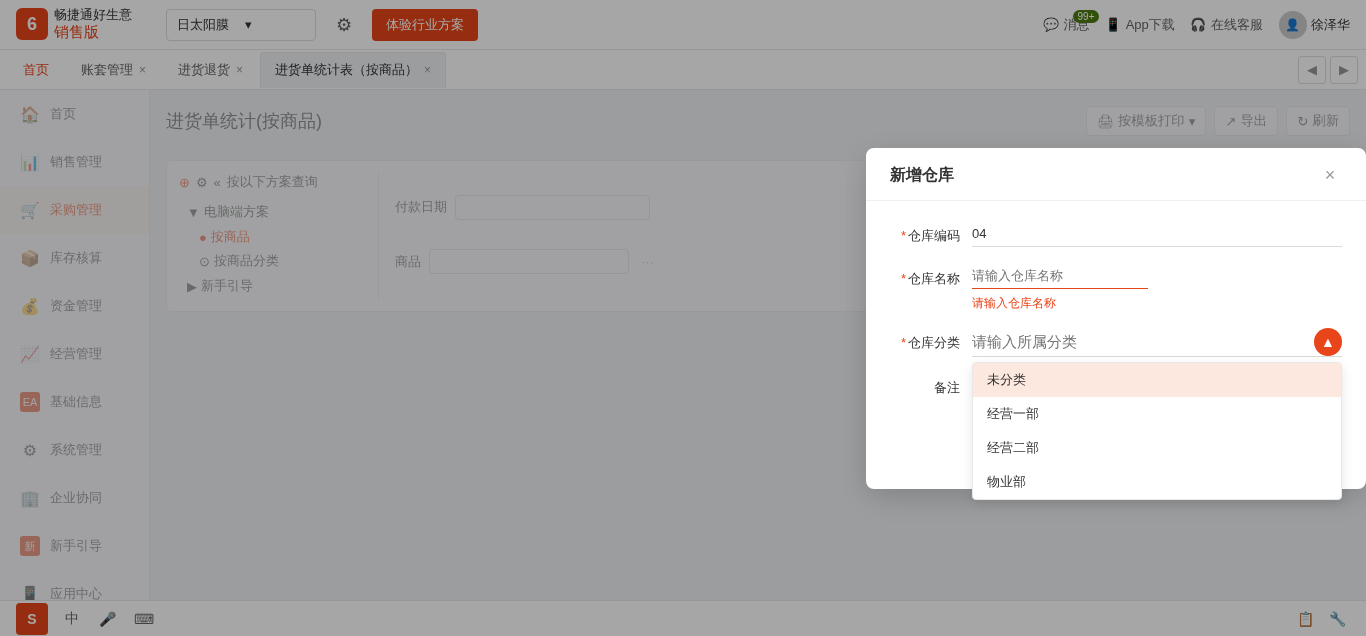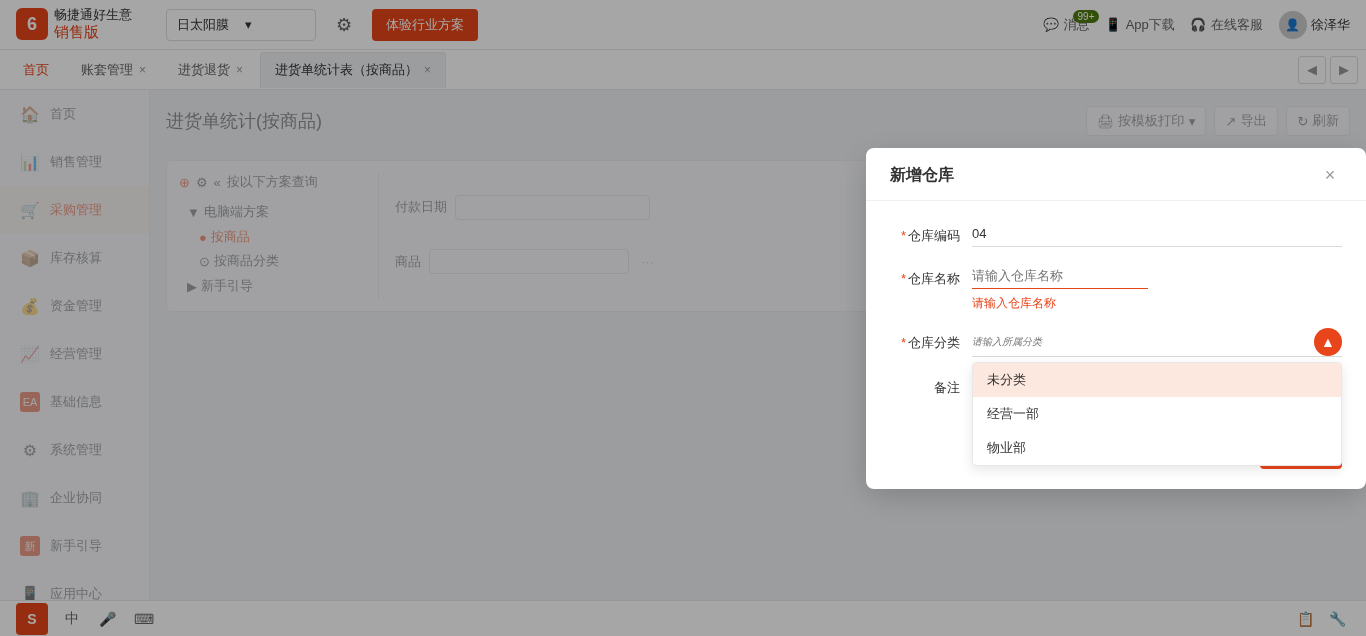--- a/index.html
+++ b/index.html
@@ -301,21 +301,21 @@
     .category-wrap {
       flex: 1;
       position: relative;
     }
     .category-input-row {
       display: flex; align-items: center;
       border-bottom: 1px solid #d9d9d9;
     }
     .category-input {
       flex: 1; border: none; outline: none;
-      padding: 5px 0; font-size: 10px; color: #999; font-style: italic;
+      padding: 5px 0; font-size: 15px; color: #999;
     }
     .category-arrow {
       width: 28px; height: 28px;
       background: #e8451a;
       border-radius: 50%;
       display: flex; align-items: center; justify-content: center;
       color: #fff; cursor: pointer; font-size: 14px; flex-shrink: 0;
     }
     .category-dropdown {
       position: absolute;
@@ -605,20 +605,21 @@
         </div>
         <div class="category-wrap">
           <div class="category-input-row">
             <input class="category-input" type="text" placeholder="请输入所属分类" style="">
             <div class="category-arrow">▲</div>
           </div>
 
           <div class="category-dropdown">
             <div class="dropdown-item selected">未分类</div>
             <div class="dropdown-item">经营一部</div>
+            <div class="dropdown-item">经营二部</div>
             <div class="dropdown-item">物业部</div>
           </div>
         </div>
       </div>
 
       <div class="form-row">
         <div class="form-label">备注</div>
         <textarea class="form-textarea" style=""></textarea>
       </div>
 

